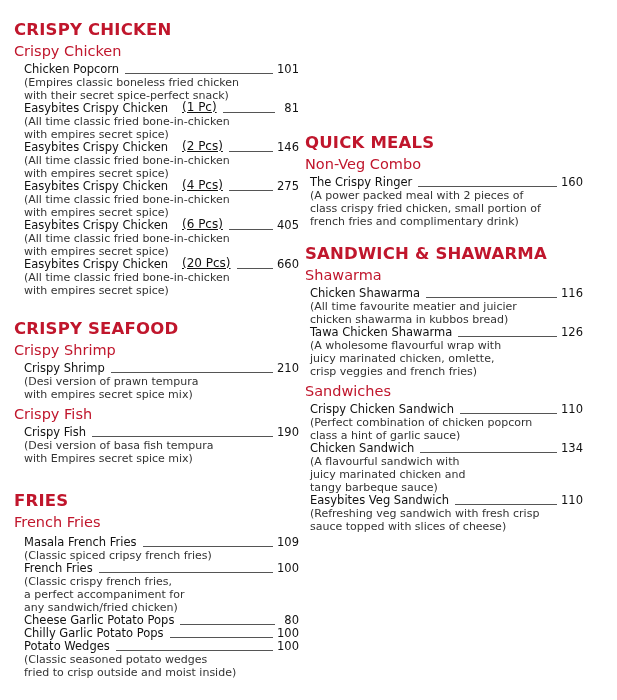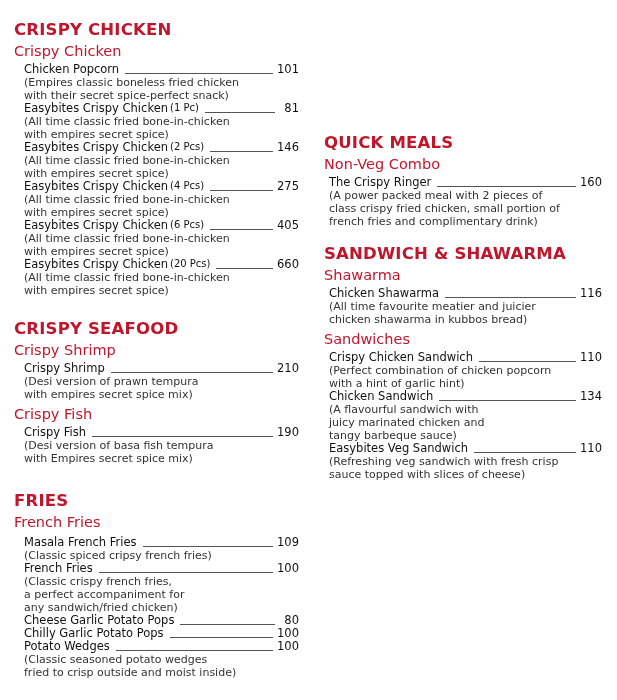--- a/index.html
+++ b/index.html
@@ -6,21 +6,21 @@
   body { width: 617px; height: 700px; position: relative; overflow: hidden;
          font-family: "DejaVu Sans", sans-serif; color: #111; }
   .col { position: absolute; }
   .cat { color: #c0162c; font-weight: bold; font-size: 16.5px; letter-spacing: 0.2px;
          line-height: 20px; white-space: nowrap; }
   .sub { color: #c0162c; font-size: 14.5px; line-height: 18px; margin-top: 2px; white-space: nowrap; }
   .items { padding-left: 10px; }
   .item-row { display: flex; align-items: flex-end; font-size: 11.5px; line-height: 13px;
               height: 13px; white-space: nowrap; }
   .item-name { color: #111; }
-  .item-qty { font-size: 10px; margin-left: 2px; position: relative; top: -1px; }
+  .item-qty { font-size: 12px; margin-left: 14px; position: relative; top: -1px; text-decoration: underline; }
   .leader { flex: 1; border-bottom: 1px solid #555; margin: 0 4px 2px 6px; }
   .price { color: #111; min-width: 20px; text-align: right; }
   .desc { font-size: 11px; line-height: 13px; color: #333; white-space: nowrap; }
 </style>
 </head>
 <body>
 
 <div class="col" style="left:14px; top:20px; width:285px;">
 
   <section>
@@ -159,21 +159,21 @@
             <span class="leader"></span>
             <span class="price">100</span>
           </div>
         <div class="desc">(Classic seasoned potato wedges</div>
         <div class="desc">fried to crisp outside and moist inside)</div>
       </div>
     </div>
   </section>
 </div>
 
-<div class="col" style="left:324px; top:133px; width:278px;">
+<div class="col" style="left:305px; top:133px; width:278px;">
 
   <section>
     <div class="cat">QUICK MEALS</div>
     <div class="sub">Non-Veg Combo</div>
     <div class="items" style="margin-top:3px; padding-left:5px;">
       <div>
         <div class="item-row">
             <span class="item-name">The Crispy Ringer</span>
             <span class="leader"></span>
             <span class="price">160</span>
@@ -191,31 +191,41 @@
     <div class="items" style="margin-top:3px; padding-left:5px;">
       <div>
         <div class="item-row">
             <span class="item-name">Chicken Shawarma</span>
             <span class="leader"></span>
             <span class="price">116</span>
           </div>
         <div class="desc">(All time favourite meatier and juicier</div>
         <div class="desc">chicken shawarma in kubbos bread)</div>
       </div>
+      <div>
+        <div class="item-row">
+            <span class="item-name">Tawa Chicken Shawarma</span>
+            <span class="leader"></span>
+            <span class="price">126</span>
+          </div>
+        <div class="desc">(A wholesome flavourful wrap with</div>
+        <div class="desc">juicy marinated chicken, omlette,</div>
+        <div class="desc">crisp veggies and french fries)</div>
+      </div>
     </div>
     <div class="sub" style="margin-top:4px;">Sandwiches</div>
     <div class="items" style="margin-top:3px; padding-left:5px;">
       <div>
         <div class="item-row">
             <span class="item-name">Crispy Chicken Sandwich</span>
             <span class="leader"></span>
             <span class="price">110</span>
           </div>
         <div class="desc">(Perfect combination of chicken popcorn</div>
-        <div class="desc">with a hint of garlic hint)</div>
+        <div class="desc">class a hint of garlic sauce)</div>
       </div>
       <div>
         <div class="item-row">
             <span class="item-name">Chicken Sandwich</span>
             <span class="leader"></span>
             <span class="price">134</span>
           </div>
         <div class="desc">(A flavourful sandwich with</div>
         <div class="desc">juicy marinated chicken and</div>
         <div class="desc">tangy barbeque sauce)</div>

